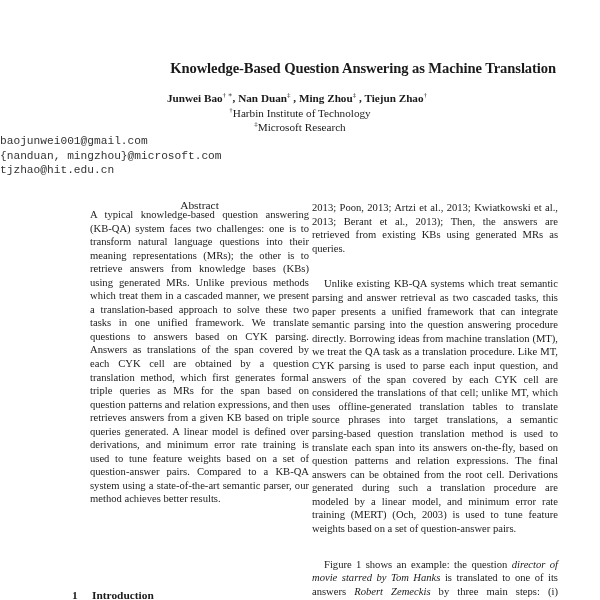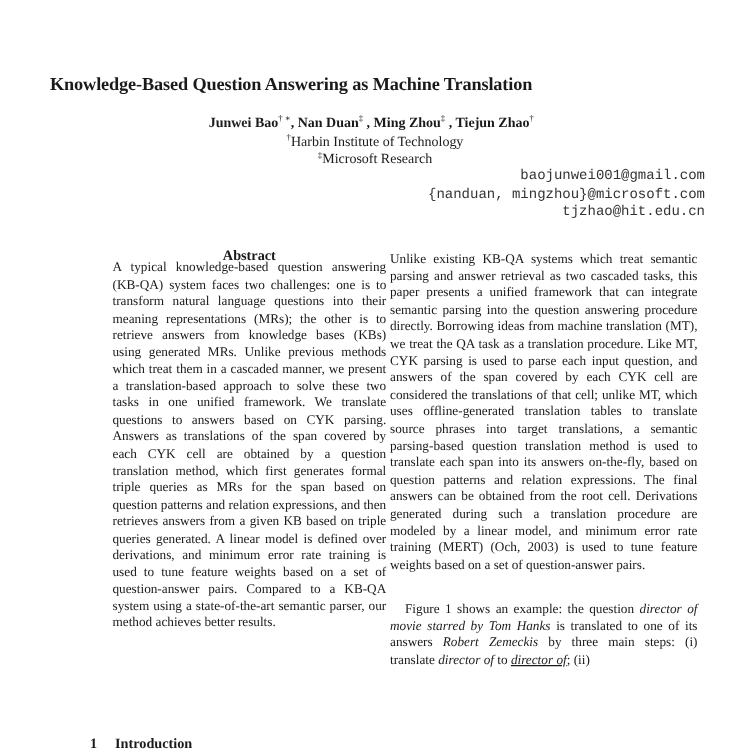--- a/index.html
+++ b/index.html
@@ -1,28 +1,28 @@
 <!DOCTYPE html>
 <html><head>
 <meta charset="utf-8">
 <style>
   html, body { margin: 0; padding: 0; background: #ffffff; }
   body { width: 600px; height: 600px; overflow: hidden; position: relative;
          font-family: "Liberation Serif", "DejaVu Serif", serif; color: #1a1a1a; }
-  .title { position: absolute; top: 60px; left: 0; width: 556px; text-align: left;
-           font-weight: bold; font-size: 14.6px; letter-spacing: -0.1px; padding-left: 40px; }
+  .title { position: absolute; top: 60px; left: 0; width: 556px; text-align: right;
+           font-weight: bold; font-size: 14.6px; letter-spacing: -0.1px; }
   .authors { position: absolute; top: 91px; left: 0; width: 594px; text-align: center;
              font-weight: bold; font-size: 11.2px; }
   .authors sup { font-weight: normal; font-size: 7px; }
   .affil { position: absolute; left: 0; width: 600px; text-align: center; font-size: 11.2px; }
   .affil sup { font-size: 7px; }
-  .email { position: absolute; left: 0; width: 564px; text-align: right;
+  .email { position: absolute; left: 0; width: 564px; text-align: left;
            font-family: "Liberation Mono", "DejaVu Sans Mono", monospace; font-size: 11.2px; color: #333; }
   .abs-head { position: absolute; top: 199px; left: 60px; width: 195px; text-align: center;
-              font-weight: bold; font-size: 11.4px; }
+              font-weight: normal; font-size: 11.4px; }
   .col { position: absolute; font-size: 10.6px; line-height: 13.6px; text-align: justify; hyphens: none; }
   .col p { margin: 0; }
   .abs-text { top: 208px; left: 90px; width: 219px; line-height: 13.55px; }
   .right { top: 201px; left: 312px; width: 246px; }
   .right p + p { margin-top: 22px; text-indent: 12px; }
   .section { position: absolute; top: 589px; left: 72px; font-weight: bold; font-size: 11.4px; }
   .section .num { display: inline-block; width: 20px; }
   em { font-style: italic; }
   .ul { text-decoration: underline; }
 </style>
@@ -48,15 +48,16 @@
 <div class="abs-head" style="left:90px;width:219px">Abstract</div>
 <div class="col abs-text">
   <p>A typical knowledge-based question answering (KB-QA) system faces two challenges: one is to transform natural language questions into their meaning representations (MRs); the other is to retrieve answers from knowledge bases (KBs) using generated MRs. Unlike previous methods which treat them in a cascaded manner, we present a translation-based approach to solve these two tasks in one unified framework. We translate questions to answers based on CYK parsing. Answers as translations of the span covered by each CYK cell are obtained by a question translation method, which first generates formal triple queries as MRs for the span based on question patterns and relation expressions, and then retrieves answers from a given KB based on triple queries generated. A linear model is defined over derivations, and minimum error rate training is used to tune feature weights based on a set of question-answer pairs. Compared to a KB-QA system using a state-of-the-art semantic parser, our method achieves better results.</p>
 </div>
 
 <div class="section">
   <span class="num">1</span><span>Introduction</span>
 </div>
 
 <div class="col right">
+  <p>2013; Poon, 2013; Artzi et al., 2013; Kwiatkowski et al., 2013; Berant et al., 2013); Then, the answers are retrieved from existing KBs using generated MRs as queries.</p>
   <p>Unlike existing KB-QA systems which treat semantic parsing and answer retrieval as two cascaded tasks, this paper presents a unified framework that can integrate semantic parsing into the question answering procedure directly. Borrowing ideas from machine translation (MT), we treat the QA task as a translation procedure. Like MT, CYK parsing is used to parse each input question, and answers of the span covered by each CYK cell are considered the translations of that cell; unlike MT, which uses offline-generated translation tables to translate source phrases into target translations, a semantic parsing-based question translation method is used to translate each span into its answers on-the-fly, based on question patterns and relation expressions. The final answers can be obtained from the root cell. Derivations generated during such a translation procedure are modeled by a linear model, and minimum error rate training (MERT) (Och, 2003) is used to tune feature weights based on a set of question-answer pairs.</p>
   <p><span>Figure 1 shows an example: the question </span><em>director of movie starred by Tom Hanks</em><span> is translated to one of its answers </span><em>Robert Zemeckis</em><span> by three main steps: (i) translate </span><em>director of</em><span> to </span><em class="ul">director of</em><span>; (ii)</span></p>
 </div>
 
 </body></html>

